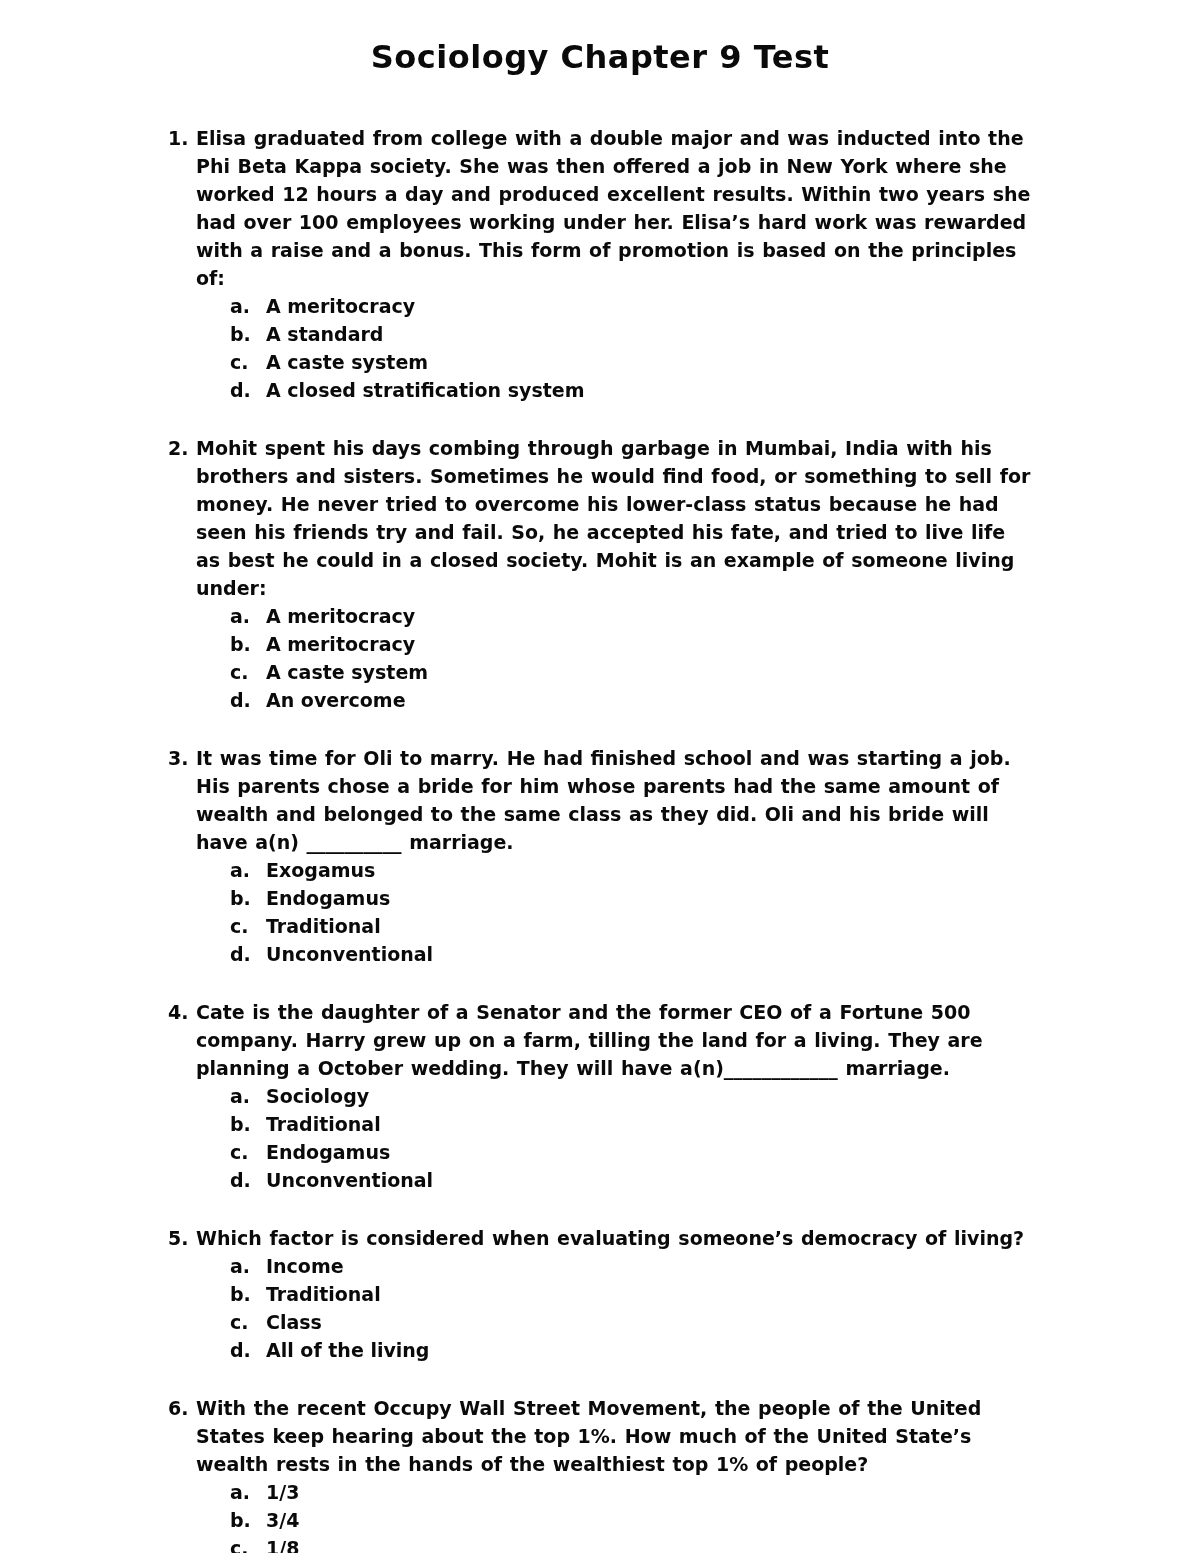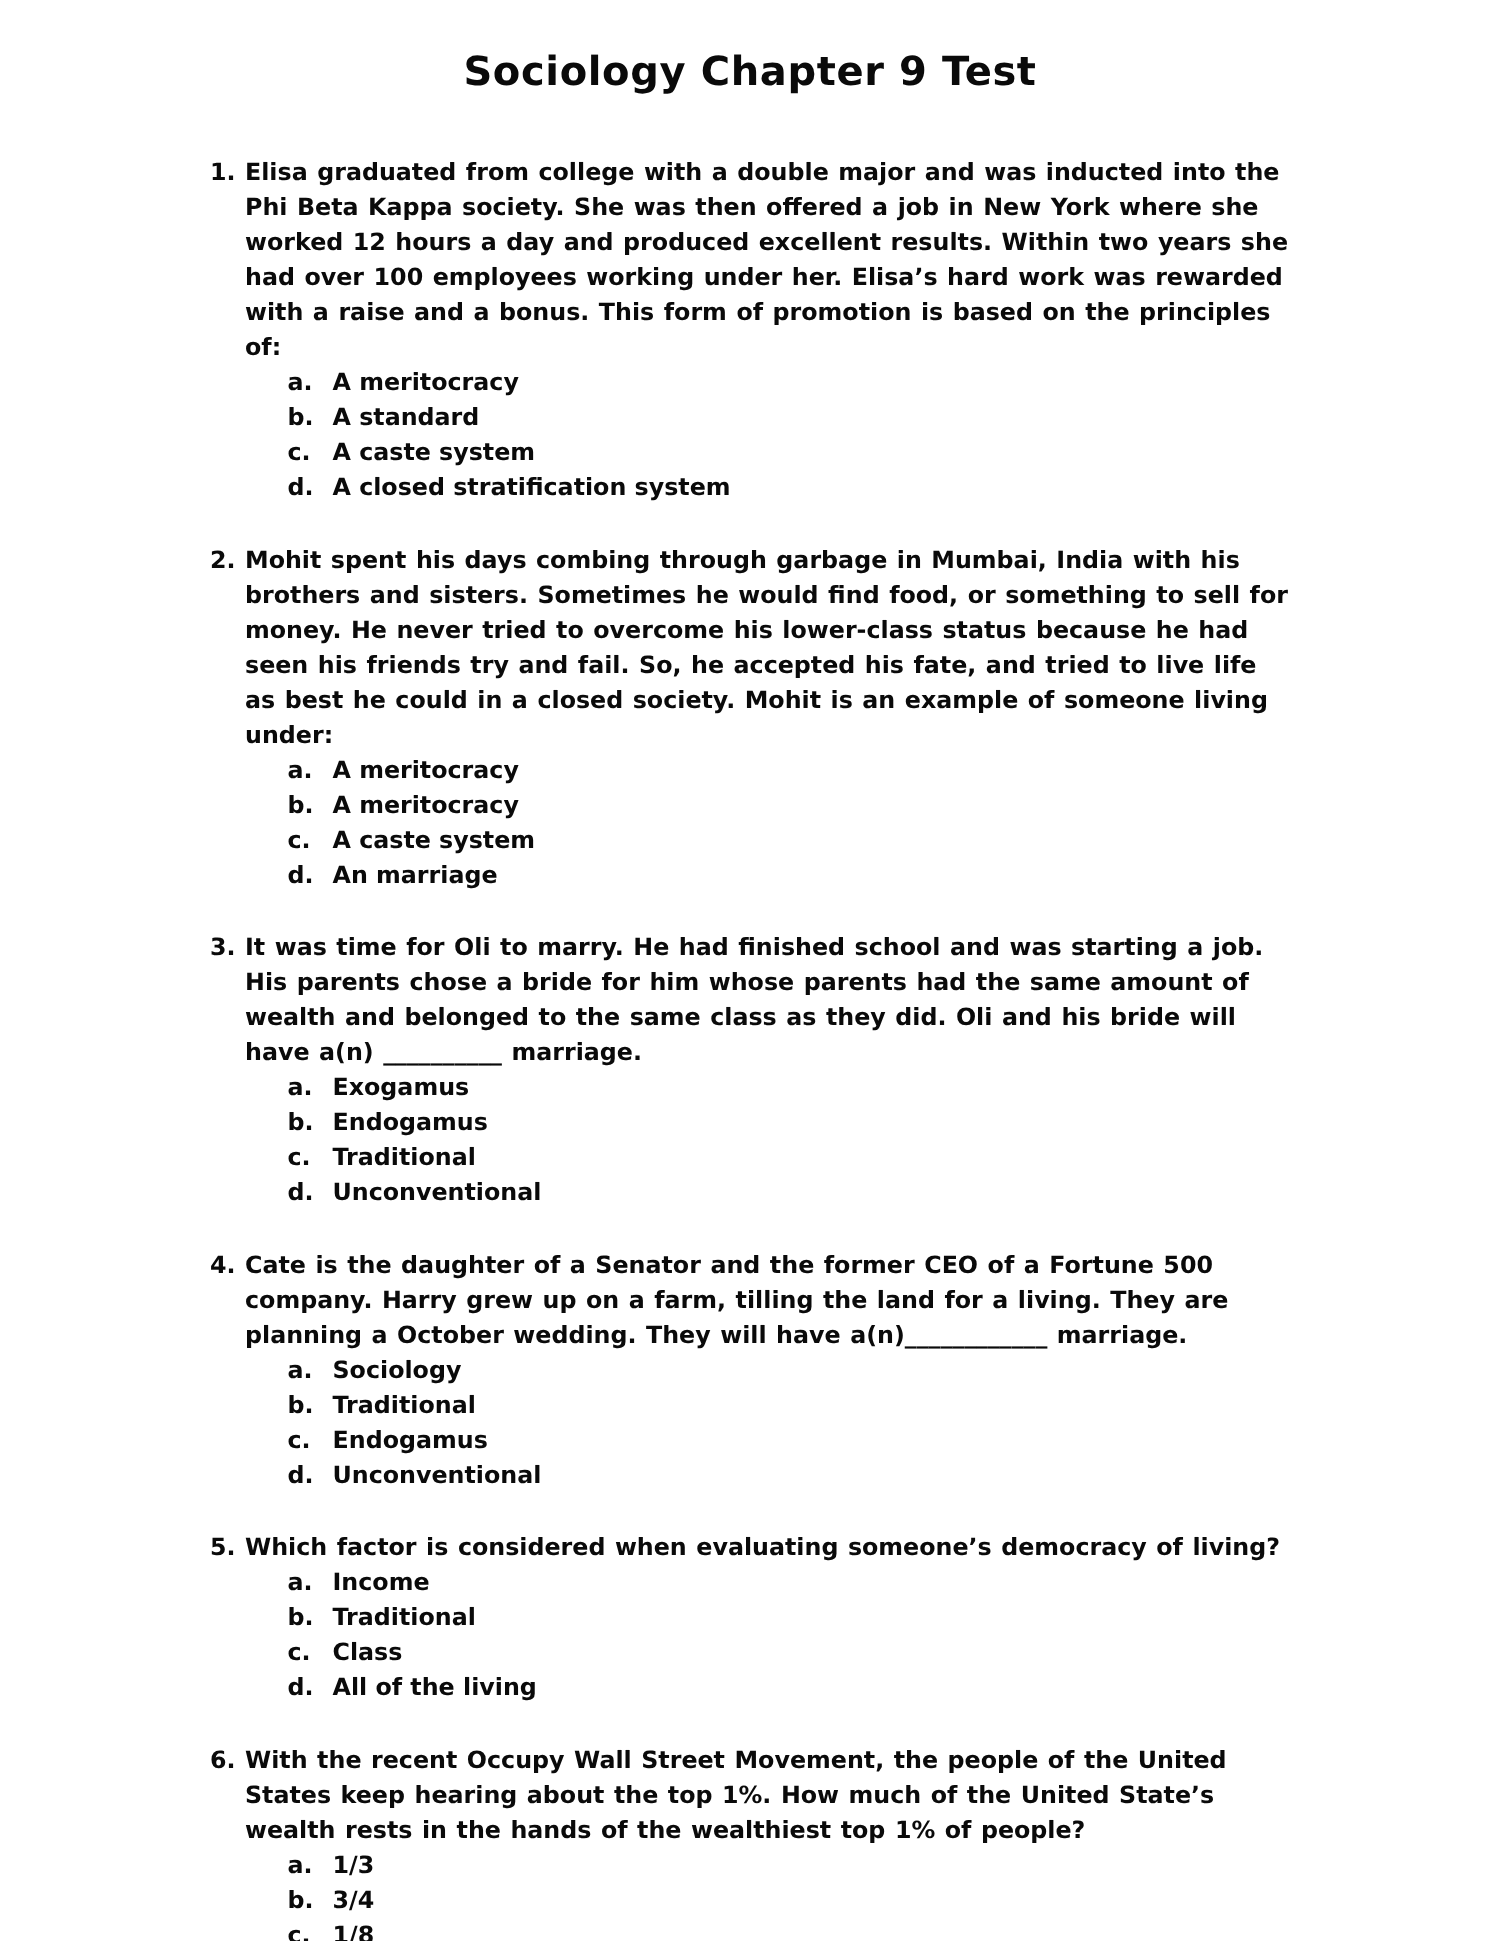--- a/index.html
+++ b/index.html
@@ -106,21 +106,21 @@
       <div class="option">
         <span class="opt-letter">b.</span>
         <span class="opt-label">A meritocracy</span>
       </div>
       <div class="option">
         <span class="opt-letter">c.</span>
         <span class="opt-label">A caste system</span>
       </div>
       <div class="option">
         <span class="opt-letter">d.</span>
-        <span class="opt-label">An marriage</span>
+        <span class="opt-label">An overcome</span>
       </div>
     </div>
   </div>
 
   <div class="question">
     <div class="q-row">
       <span class="q-num">3.</span>
       <span class="q-text">It was time for Oli to marry. He had finished school and was starting a job. His parents chose a bride for him whose parents had the same amount of wealth and belonged to the same class as they did. Oli and his bride will have a(n) __________ marriage.</span>
     </div>
     <div class="options">

